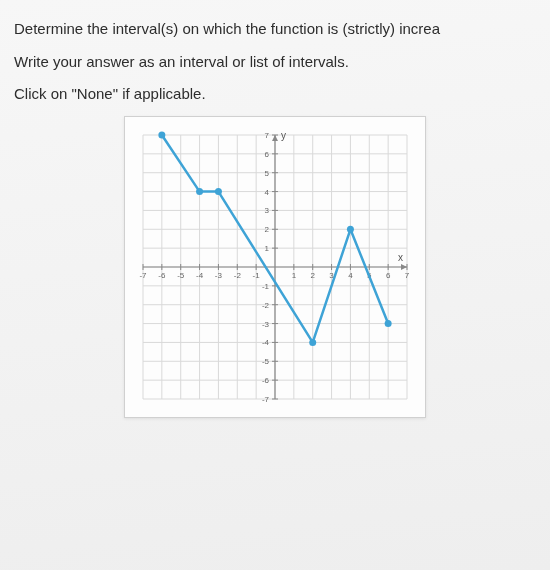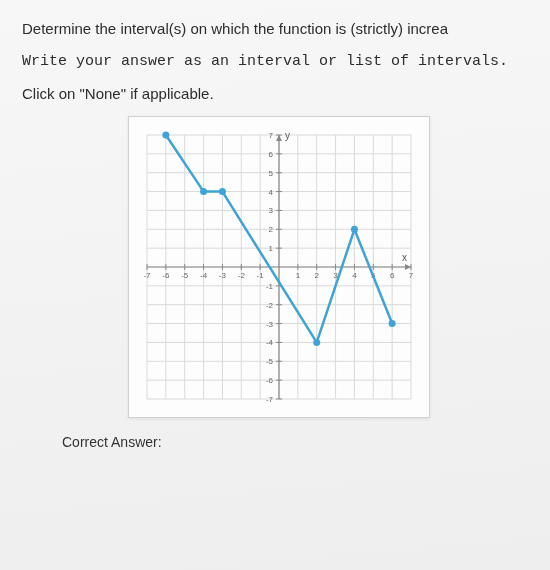--- a/index.html
+++ b/index.html
@@ -6,34 +6,34 @@
     margin: 0;
     padding: 0;
     width: 550px;
     height: 570px;
     font-family: Arial, Helvetica, sans-serif;
     background: #f5f5f5;
     color: #333;
     overflow: hidden;
   }
   .page {
-    padding: 18px 14px 0 22px;
+    padding: 18px 14px 0 14px;
     box-sizing: border-box;
     background: linear-gradient(175deg, #f7f7f7 0%, #eeeeee 100%);
     width: 100%;
     height: 100%;
   }
   .instr {
     font-size: 15px;
     line-height: 1.5;
     color: #2d2d2d;
     margin-bottom: 10px;
   }
   .instr p { margin: 0 0 10px 0; }
-  .instr .bold-ish { font-weight: 500; font-family: Liberation Mono, monospace; }
+  .instr .bold-ish { font-weight: 500; }
   .graph-wrap {
     width: 300px;
     margin: 8px auto 0 auto;
     background: #fdfdfd;
     border: 1px solid #d0d0d0;
     box-shadow: 0 1px 3px rgba(0,0,0,0.08);
   }
   .answer-line {
     font-size: 14px;
     color: #333;
@@ -159,15 +159,14 @@
         <path d="M36.85714285714286 18 L74.57142857142857 74.57142857142858 L93.42857142857143 74.57142857142858 L187.71428571428572 225.42857142857144 L225.42857142857142 112.28571428571428 L263.1428571428571 206.57142857142856 " class="plot-line"></path>
         <circle cx="36.85714285714286" cy="18" r="3.5" class="plot-dot"></circle>
         <circle cx="74.57142857142857" cy="74.57142857142858" r="3.5" class="plot-dot"></circle>
         <circle cx="93.42857142857143" cy="74.57142857142858" r="3.5" class="plot-dot"></circle>
         <circle cx="187.71428571428572" cy="225.42857142857144" r="3.5" class="plot-dot"></circle>
         <circle cx="225.42857142857142" cy="112.28571428571428" r="3.5" class="plot-dot"></circle>
         <circle cx="263.1428571428571" cy="206.57142857142856" r="3.5" class="plot-dot"></circle>
       </svg>
   </div>
 
-  <div class="answer-line">Correct Answer:</div>
 
 </div>
 
 </body></html>

